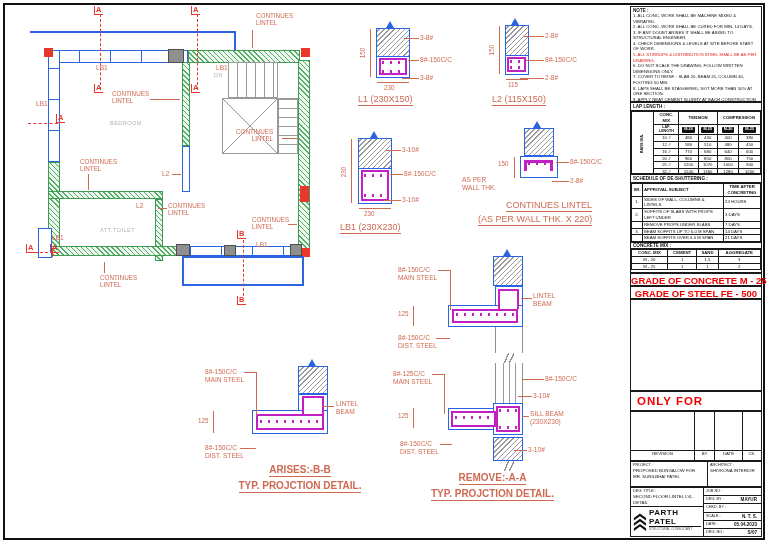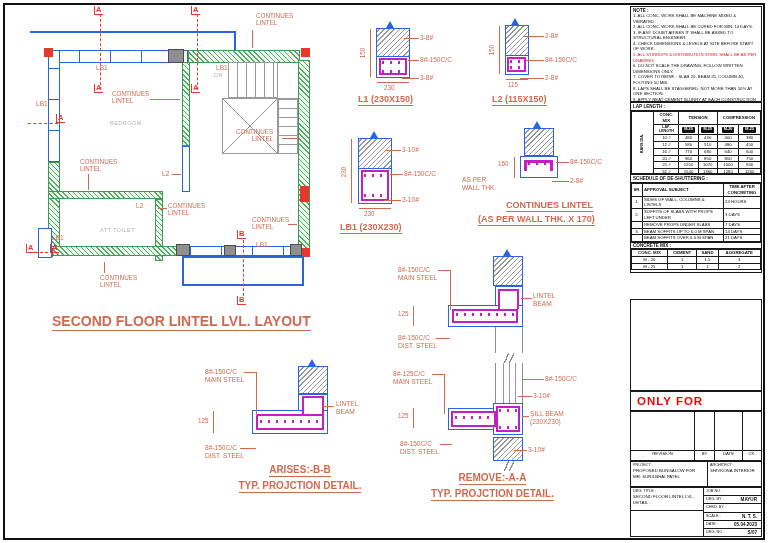--- a/index.html
+++ b/index.html
@@ -2,21 +2,21 @@
 <html><head>
 <meta charset="utf-8">
 <style>
   html,body{margin:0;padding:0;background:#777;}
   .sheet{position:relative;width:768px;height:543px;background:#fff;
     font-family:"Liberation Sans",sans-serif;overflow:hidden;}
   .a{position:absolute;}
   
   .s{color:#cf6a52;font-size:6.3px;line-height:1.12;white-space:pre-line;}
   .s2{color:#cf6a52;font-size:6.6px;line-height:1.15;white-space:pre-line;}
-  .cap{color:#cf6a52;font-size:9px;font-weight:bold;border-bottom:1px solid #cf6a52;padding-bottom:1px;white-space:nowrap;}
+  .cap{color:#cf6a52;font-size:9px;font-weight:normal;border-bottom:1px solid #cf6a52;padding-bottom:1px;white-space:nowrap;}
   .st{color:#cf6a52;font-size:10px;font-weight:bold;text-align:center;}
   .st span{border-bottom:1px solid #cf6a52;padding-bottom:1px;}
   .ld{position:absolute;background:#cf6a52;}
   .gtxt{color:#b3b3b3;font-size:5.5px;letter-spacing:.5px;}
   
   .bw{background:#fff;border:1.5px solid #2b64e0;box-sizing:border-box;}
   .tickH{background-image:repeating-linear-gradient(90deg,transparent 0 30px,#2b64e0 30px 31px);}
   .tickV{background-image:repeating-linear-gradient(0deg,transparent 0 30px,#2b64e0 30px 31px);}
   .hg{background:#eff8f0 repeating-linear-gradient(45deg,transparent 0 2.6px,#53ad64 2.6px 3.6px);
       border:1px solid #3f9b52;box-sizing:border-box;}
@@ -149,21 +149,20 @@
 
     <div class="a s2" style="left:96px;top:64px;">LB1</div>
     <div class="a s2" style="left:36px;top:100px;">LB1</div>
     <div class="a s2" style="left:216px;top:64px;">LB1</div>
     <div class="a s2" style="left:52px;top:234px;">LB1</div>
     <div class="a s2" style="left:256px;top:241px;">LB1</div>
     <div class="a s2" style="left:162px;top:170px;">L2</div>
     <div class="a s2" style="left:136px;top:202px;">L2</div>
     <div class="ld" style="left:172px;top:174px;width:9px;height:1px;"></div>
 
-    <div class="a" style="left:52px;top:313px;color:#cf6a52;font-size:14px;font-weight:bold;border-bottom:1.5px solid #cf6a52;padding-bottom:1px;">SECOND FLOOR LINTEL LVL. LAYOUT</div>
   </div>
 
   <div>
     <div class="a arrowUp" style="left:386px;top:21px;"></div>
     <div class="a bw" style="left:376px;top:28px;width:34px;height:50px;"></div>
     <div class="a hgray" style="left:376px;top:28px;width:34px;height:29px;border-width:0;outline:1.5px solid #2b64e0;outline-offset:-1px;"></div>
     <div class="a mag" style="left:379px;top:58px;width:28px;height:17px;"></div>
     <div class="a bars" style="left:382px;top:61px;width:22px;"></div>
     <div class="a bars" style="left:382px;top:70px;width:22px;"></div>
     <div class="ld" style="left:370px;top:29px;width:1px;height:48px;"></div>
@@ -227,21 +226,21 @@
     <div class="a bars" style="left:528px;top:162px;width:21px;"></div>
     <div class="ld" style="left:514px;top:157px;width:1px;height:21px;"></div>
     <div class="a dim" style="left:498px;top:160px;">150</div>
     <div class="a s2" style="left:570px;top:158px;">8#-150C/C</div>
     <div class="a s2" style="left:570px;top:177px;">2-8#</div>
     <div class="ld" style="left:556px;top:162px;width:13px;height:1px;"></div>
     <div class="ld" style="left:552px;top:181px;width:17px;height:1px;"></div>
     <div class="a s2" style="left:462px;top:176px;">AS PER
 WALL THK.</div>
     <div class="a cap" style="left:506px;top:200px;">CONTINUES LINTEL</div>
-    <div class="a cap" style="left:478px;top:214px;">(AS PER WALL THK. X 170)</div>
+    <div class="a cap" style="left:478px;top:214px;">(AS PER WALL THK. X 220)</div>
   </div>
 
   <div>
     <div class="a arrowUp" style="left:308px;top:359px;"></div>
     <div class="a hgray" style="left:298px;top:366px;width:30px;height:28px;"></div>
     <div class="a bw" style="left:298px;top:394px;width:30px;height:18px;border-bottom:none;"></div>
     <div class="a bw" style="left:252px;top:410px;width:76px;height:24px;"></div>
     <div class="a" style="left:302px;top:396px;width:22px;height:20px;border:2px solid #c320c3;border-bottom:none;box-sizing:border-box;background:#fff;"></div>
     <div class="a mag" style="left:256px;top:414px;width:68px;height:16px;border-width:2px;"></div>
     <div class="a bars" style="left:260px;top:420px;width:60px;"></div>
@@ -473,20 +472,22 @@
       <tr>
             <td>M - 25</td>
             <td>1</td>
             <td>1</td>
             <td>2</td>
           </tr>
     </tbody>
       </table>
   </div>
 
+  <div class="pbox grade" style="top:273px;height:13px;">GRADE OF CONCRETE M - 25</div>
+  <div class="pbox grade" style="top:286px;height:13px;">GRADE OF STEEL FE - 500</div>
 
   <div class="pbox" style="top:299px;height:92px;"></div>
 
   <div class="pbox appr" style="top:391px;height:20px;">ONLY FOR APPROVAL</div>
 
   <div class="pbox" style="top:411px;height:50px;">
     <div style="display:grid;grid-template-columns:64px 20px 28px 1fr;height:38px;">
       <div style="border-right:1px solid #1a1a1a;"></div>
       <div style="border-right:1px solid #1a1a1a;"></div>
       <div style="border-right:1px solid #1a1a1a;"></div>
@@ -511,20 +512,33 @@
       <div class="tiny" style="font-size:4.4px;">SHIVKONA INTERIOR</div>
     </div>
   </div>
 
   <div class="pbox" style="top:487px;height:50px;display:flex;">
     <div style="width:72px;border-right:1px solid #1a1a1a;display:flex;flex-direction:column;">
       <div style="height:20px;border-bottom:1px solid #1a1a1a;padding:1px 2px;">
         <div class="tiny" style="font-size:3.8px;">DRG. TITLE :</div>
         <div class="tiny" style="font-size:4.4px;">SECOND FLOOR LINTEL LVL. DETAIL</div>
       </div>
+      <div style="flex:1;display:flex;align-items:center;padding:1px 2px;gap:2px;">
+        <svg width="16" height="22" viewBox="0 0 16 22">
+          <path d="M1 7 L8 2 L15 7 L15 4 L8 -1 L1 4 Z" fill="#111"></path>
+          <path d="M1 13 L8 8 L15 13 L15 10 L8 5 L1 10 Z" fill="#111"></path>
+          <path d="M1 19 L8 14 L15 19 L15 16 L8 11 L1 16 Z" fill="#111"></path>
+        </svg>
+        <div>
+          <div style="font-size:8px;font-weight:bold;letter-spacing:.5px;border-bottom:1px solid #111;color:#111;">PARTH PATEL</div>
+          <div class="tiny" style="font-size:3.2px;color:#555;">STRUCTURAL CONSULTANT</div>
+          <div class="tiny" style="font-size:3px;color:#888;">· · · · · · · · · · · ·</div>
+          <div class="tiny" style="font-size:3px;color:#888;">· · · · · · · ·</div>
+        </div>
+      </div>
     </div>
     <div style="flex:1;display:flex;flex-direction:column;">
       <div class="fld" style="flex:1;">
           <span class="flbl">JOB NO :</span>
           <span class="fval"></span>
         </div>
       <div class="fld" style="flex:1;">
           <span class="flbl">DRG. BY :</span>
           <span class="fval">MAYUR</span>
         </div>

